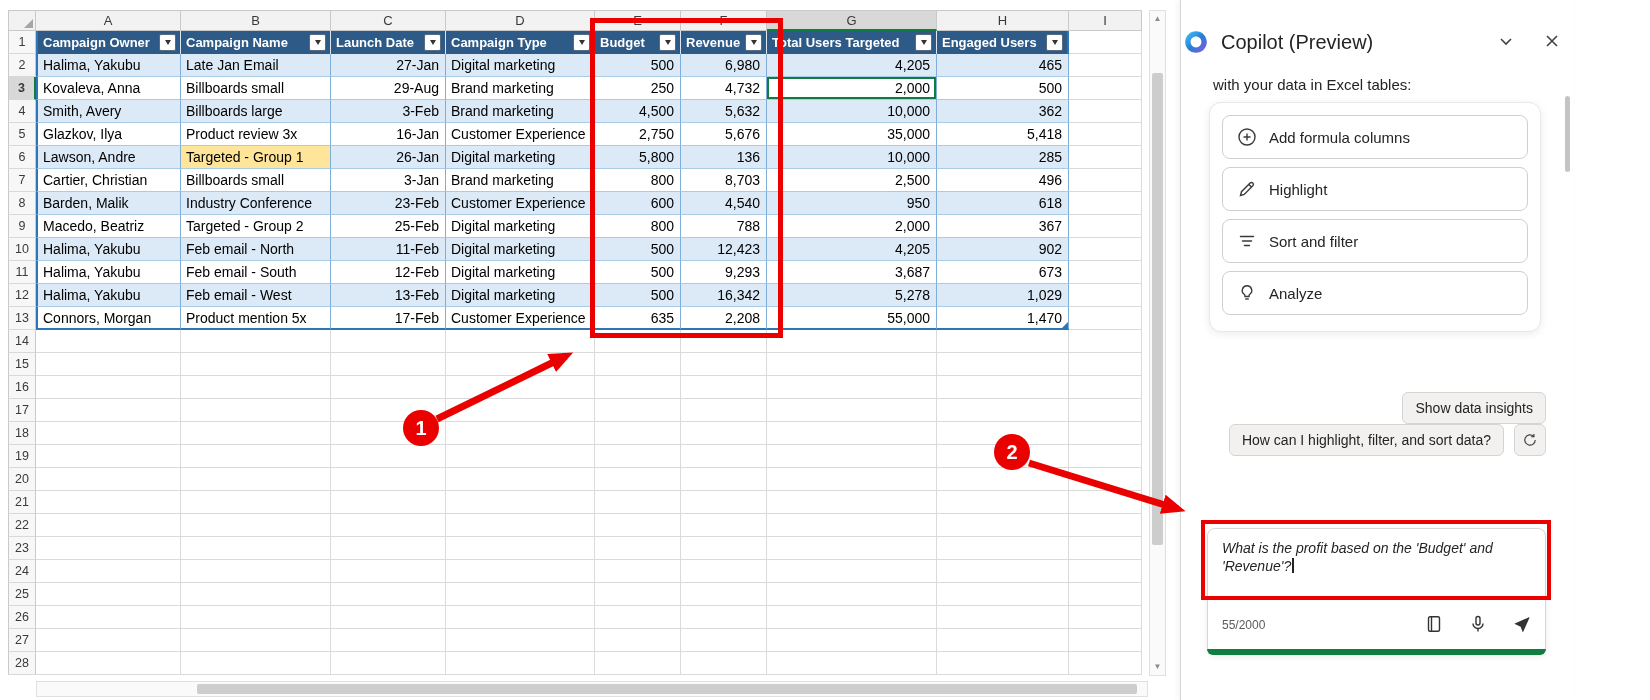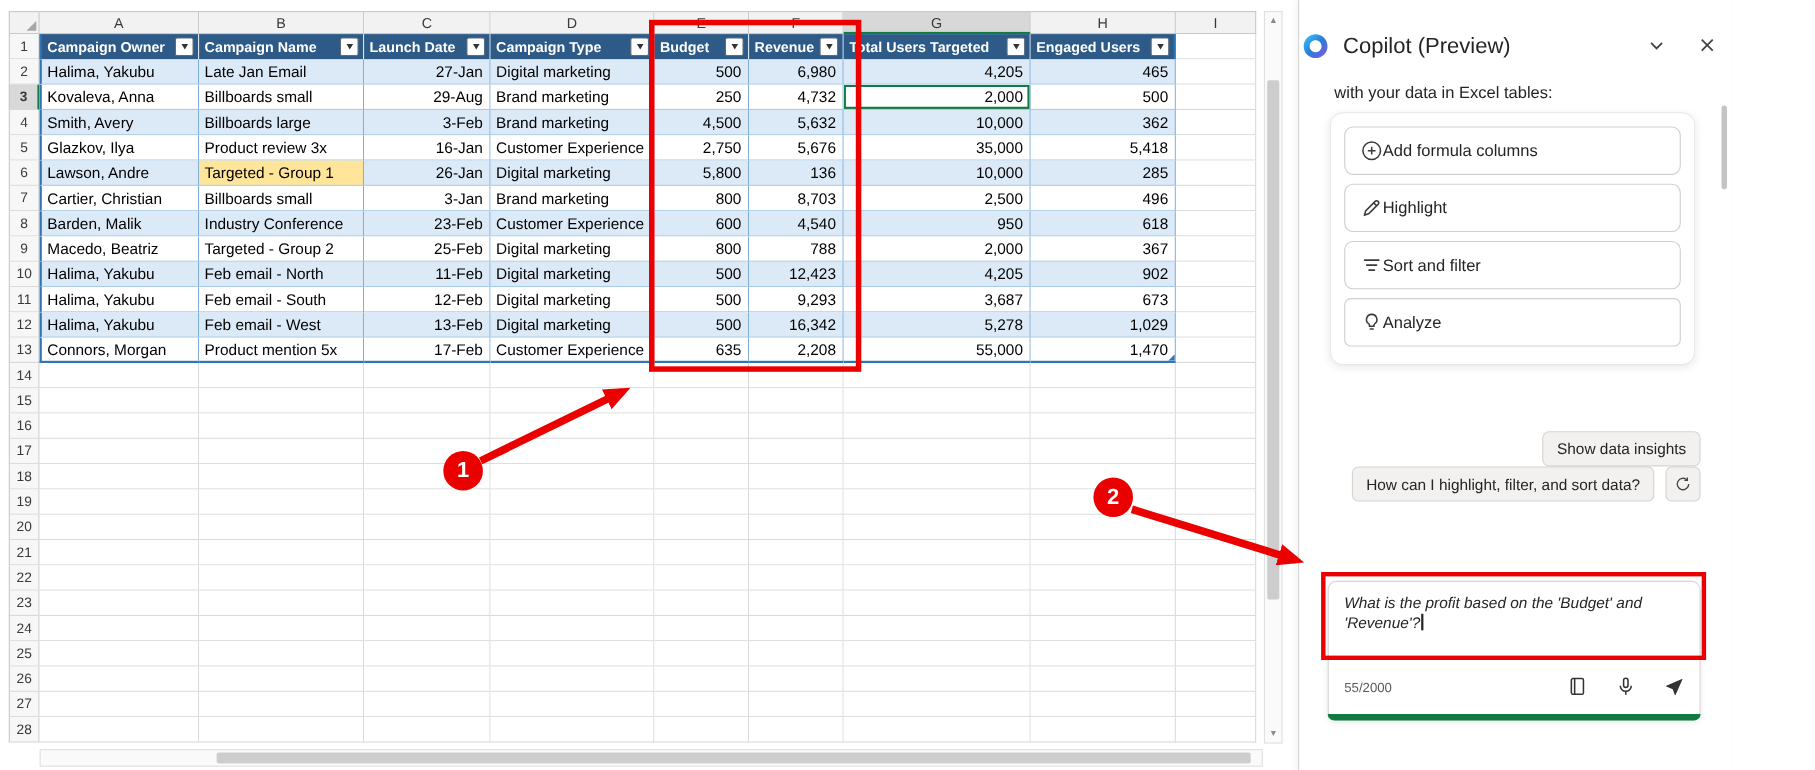--- a/index.html
+++ b/index.html
@@ -63,23 +63,23 @@
            border-left:1px solid #D8D6D4;box-shadow:-2px 0 6px rgba(0,0,0,.05);}
   .cp-header{position:absolute;top:22px;left:2px;right:8px;height:40px;display:flex;align-items:center;gap:12px;}
   .cp-logo{width:26px;height:26px;flex:none;}
   .cp-title{font-size:20px;color:#242424;}
   .cp-hbtn{margin-left:auto;background:none;border:none;padding:0;width:26px;height:26px;color:#424242;cursor:pointer;}
   .cp-hbtn + .cp-hbtn{margin-left:8px;}
   .cp-hbtn svg{width:20px;height:20px;}
   .cp-intro{position:absolute;top:76px;left:32px;right:24px;font-size:15px;color:#242424;}
   .cp-card{position:absolute;top:102px;left:28px;width:332px;background:#fff;border:1px solid #EAE8E6;border-radius:12px;
            box-shadow:0 2px 8px rgba(0,0,0,.08);padding:12px;box-sizing:border-box;}
-  .cp-action{height:44px;border:1px solid #D1CFCD;border-radius:8px;background:#fff;display:flex;align-items:center;
+  .cp-action{height:44px;border:1px solid #D1CFCD;border-radius:8px;background:#fff;display:flex;align-items:center;gap:12px;
              padding:0 14px;font-size:15px;color:#242424;margin-bottom:8px;cursor:pointer;box-sizing:border-box;}
-  .cp-action:last-child{margin-bottom:4px;border-radius:6px;}
+  .cp-action:last-child{margin-bottom:4px;}
   .cp-action svg{width:20px;height:20px;color:#3b3b3b;flex:none;}
   .cp-scrollthumb{position:absolute;right:3px;top:96px;width:5px;height:76px;border-radius:3px;background:#C6C4C2;}
   .cp-pills{position:absolute;top:392px;right:27px;display:flex;flex-direction:column;align-items:flex-end;}
   .pill{height:32px;line-height:30px;padding:0 12px;background:#F3F1EF;border:1px solid #D6D4D2;border-radius:6px;
         font-size:14px;color:#242424;box-sizing:border-box;white-space:nowrap;cursor:pointer;}
   .pill-row{display:flex;align-items:center;gap:10px;}
   .refresh{width:32px;height:32px;border:1px solid #D6D4D2;border-radius:6px;background:#F3F1EF;color:#424242;
            display:flex;align-items:center;justify-content:center;cursor:pointer;box-sizing:border-box;padding:0;}
   .refresh svg{width:16px;height:16px;}
   .cp-inputcard{position:absolute;top:528px;left:26px;width:339px;height:127px;background:#fff;border:1px solid #D8D6D4;

